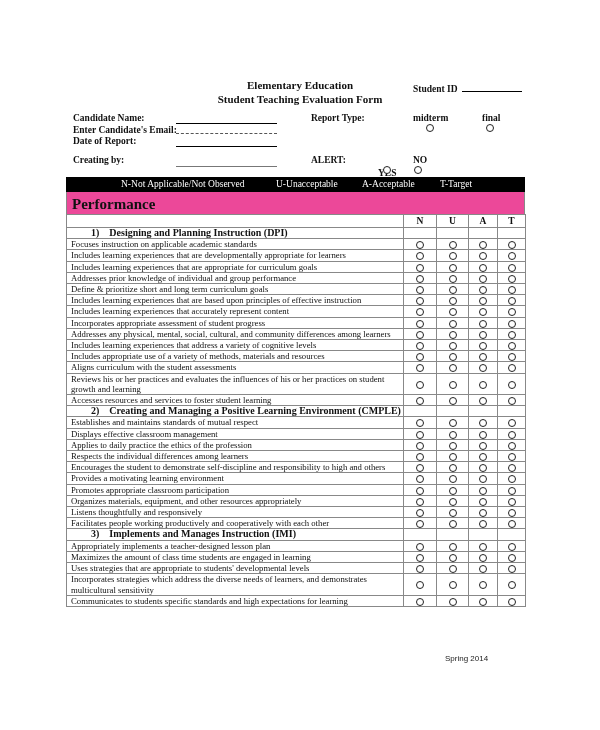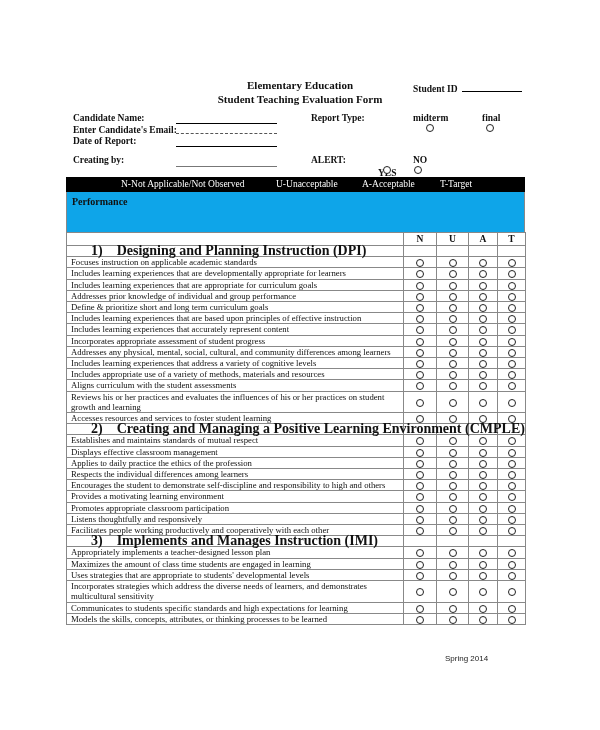--- a/index.html
+++ b/index.html
@@ -11,26 +11,26 @@
   .title { left:0; width:600px; text-align:center; font-size:11px; font-weight:bold; }
   .t1 { top:79px; }
   .t2 { top:93px; }
   .lbl { font-size:9.5px; font-weight:bold; }
   .uline { height:0; border-bottom:1px solid #000; }
   .dashline { height:0; border-bottom:1px dashed #555; }
   .radio { width:8px; height:8px; border:1.3px solid #222; border-radius:50%; background:#fff; box-sizing:border-box; }
   .table-wrap { left:66px; top:177px; width:459px; }
   .legend { background:#000; color:#fff; height:15px; font-size:9.5px; position:relative; }
   .legend span { position:absolute; top:2px; }
-  .perf { background:#0ea5e9; height:40px; border-left:1px solid #888; border-right:1px solid #888; font-size:10px; font-weight:bold; padding:4px 5px 0 5px; box-sizing:border-box; }
+  .perf { background:#ec4899; height:22px; border-left:1px solid #888; border-right:1px solid #888; font-size:15px; font-weight:bold; padding:4px 5px 0 5px; box-sizing:border-box; }
   table { border-collapse:collapse; width:459px; table-layout:fixed; }
   td { border:1px solid #888; font-size:8.7px; padding:0 4px; line-height:10.2px; height:10.2px; vertical-align:middle; }
   td.c { text-align:center; padding:0; }
   td.h { font-weight:bold; text-align:center; font-size:9.5px; height:12px; }
-  tr.section td.d { font-weight:bold; font-size:14px; padding-left:24px; }
+  tr.section td.d { font-weight:bold; font-size:10px; padding-left:24px; }
   .rb { display:inline-block; width:8px; height:8px; border:1.3px solid #222; border-radius:50%; box-sizing:border-box; vertical-align:middle; }
   .footer { left:445px; top:654px; font-family:"Liberation Sans", sans-serif; font-size:8px; color:#222; }
 </style>
 </head>
 <body>
 
 <div class="abs student-id">
   <span>Student ID</span><span class="line"></span>
 </div>
 <div class="abs title t1">Elementary Education</div>
@@ -239,20 +239,27 @@
           <td class="c"><span class="rb"></span></td>
         </tr>
         <tr>
           <td>Promotes appropriate classroom participation</td>
           <td class="c"><span class="rb"></span></td>
           <td class="c"><span class="rb"></span></td>
           <td class="c"><span class="rb"></span></td>
           <td class="c"><span class="rb"></span></td>
         </tr>
         <tr>
+          <td>Organizes materials, equipment, and other resources appropriately</td>
+          <td class="c"><span class="rb"></span></td>
+          <td class="c"><span class="rb"></span></td>
+          <td class="c"><span class="rb"></span></td>
+          <td class="c"><span class="rb"></span></td>
+        </tr>
+        <tr>
           <td>Listens thoughtfully and responsively</td>
           <td class="c"><span class="rb"></span></td>
           <td class="c"><span class="rb"></span></td>
           <td class="c"><span class="rb"></span></td>
           <td class="c"><span class="rb"></span></td>
         </tr>
         <tr>
           <td>Facilitates people working productively and cooperatively with each other</td>
           <td class="c"><span class="rb"></span></td>
           <td class="c"><span class="rb"></span></td>
@@ -289,27 +296,20 @@
         </tr>
         <tr>
           <td>Incorporates strategies which address the diverse needs of learners, and demonstrates multicultural sensitivity</td>
           <td class="c"><span class="rb"></span></td>
           <td class="c"><span class="rb"></span></td>
           <td class="c"><span class="rb"></span></td>
           <td class="c"><span class="rb"></span></td>
         </tr>
         <tr>
           <td>Communicates to students specific standards and high expectations for learning</td>
-          <td class="c"><span class="rb"></span></td>
-          <td class="c"><span class="rb"></span></td>
-          <td class="c"><span class="rb"></span></td>
-          <td class="c"><span class="rb"></span></td>
-        </tr>
-        <tr>
-          <td>Models the skills, concepts, attributes, or thinking processes to be learned</td>
           <td class="c"><span class="rb"></span></td>
           <td class="c"><span class="rb"></span></td>
           <td class="c"><span class="rb"></span></td>
           <td class="c"><span class="rb"></span></td>
         </tr>
       </tbody>
   </table>
 </div>
 
 <div class="abs footer">Spring 2014</div>

